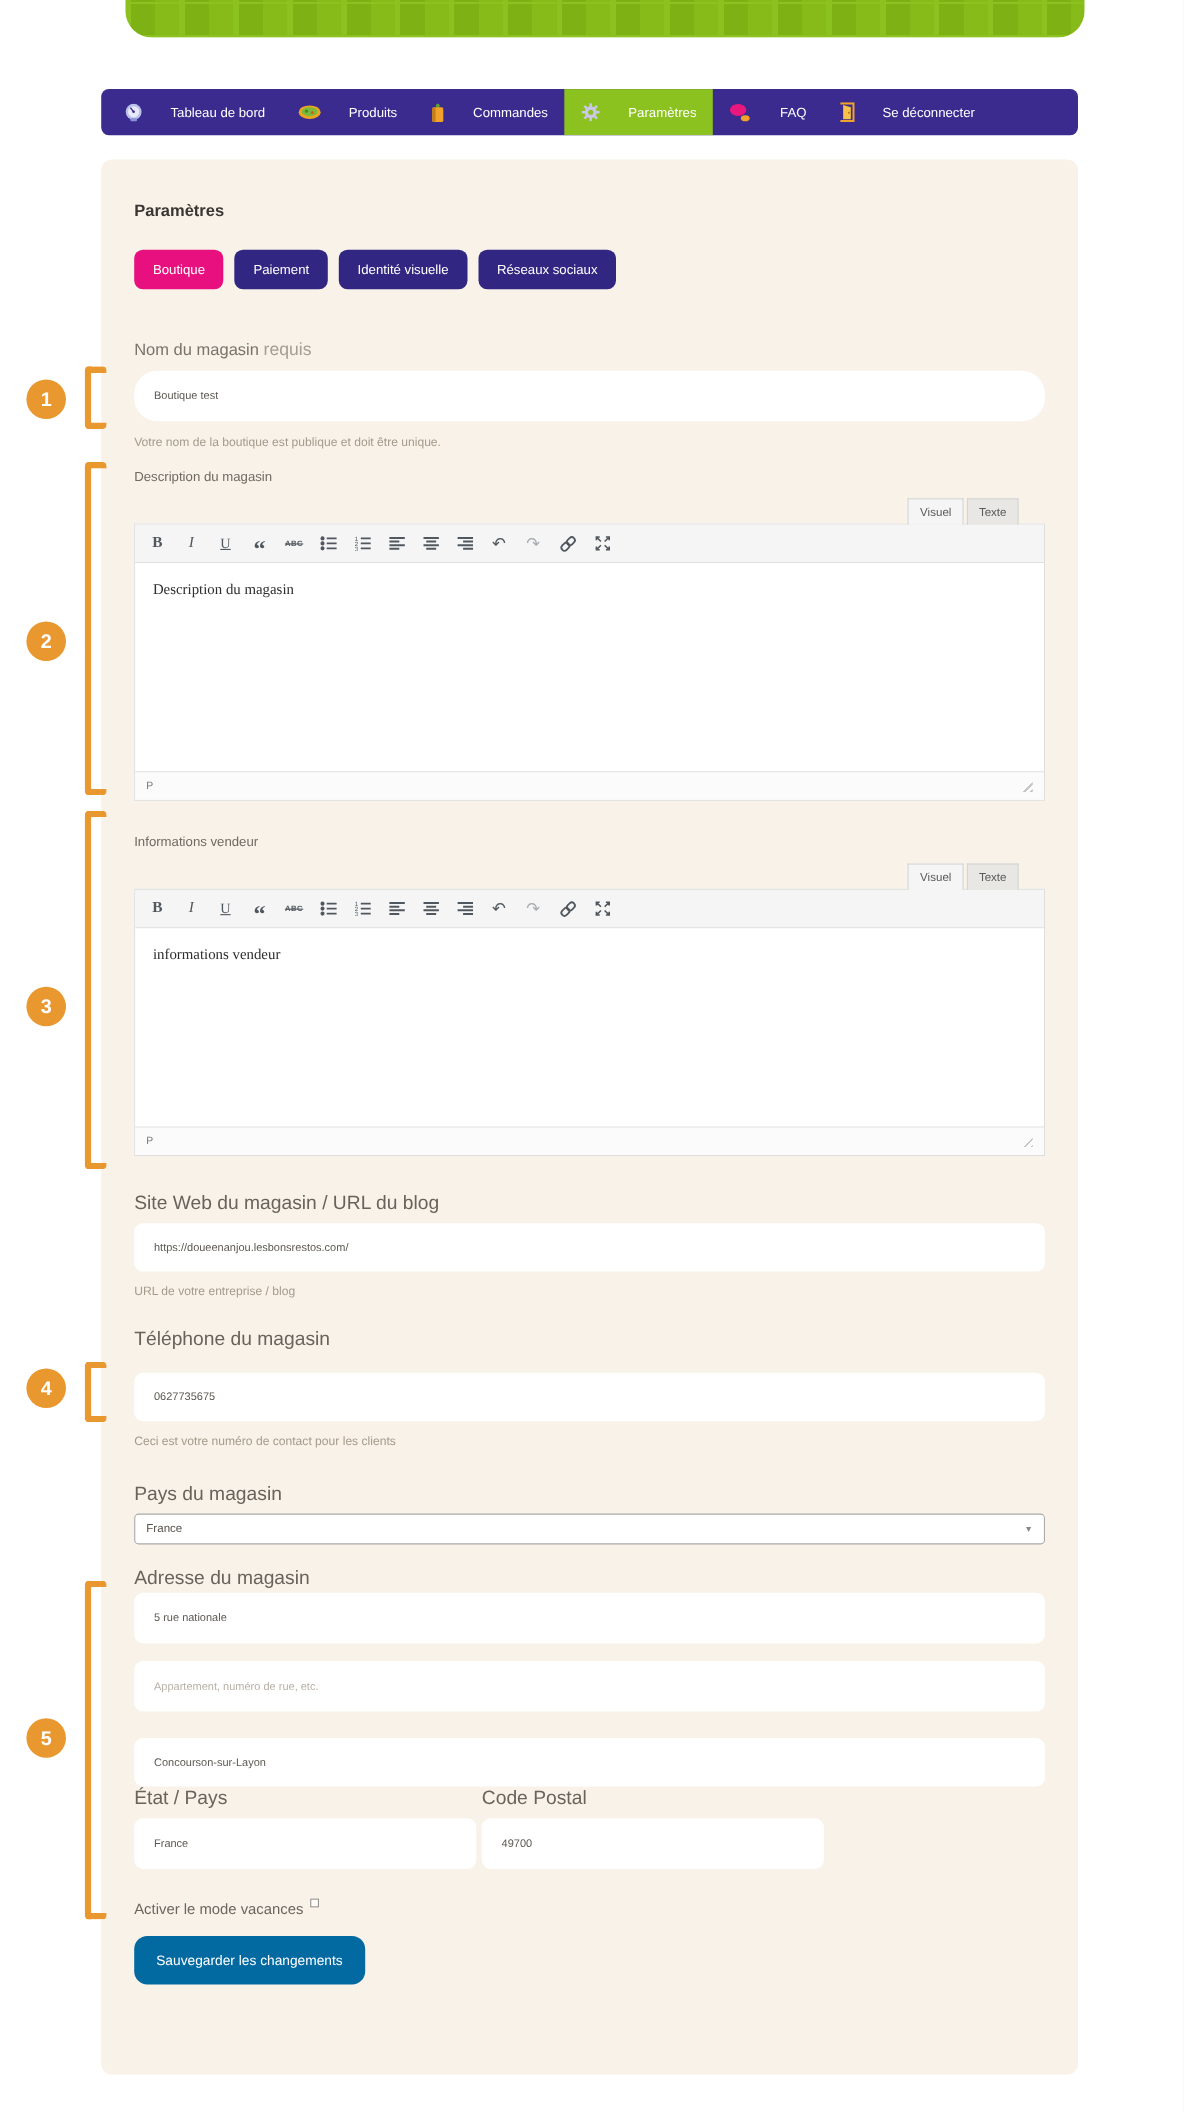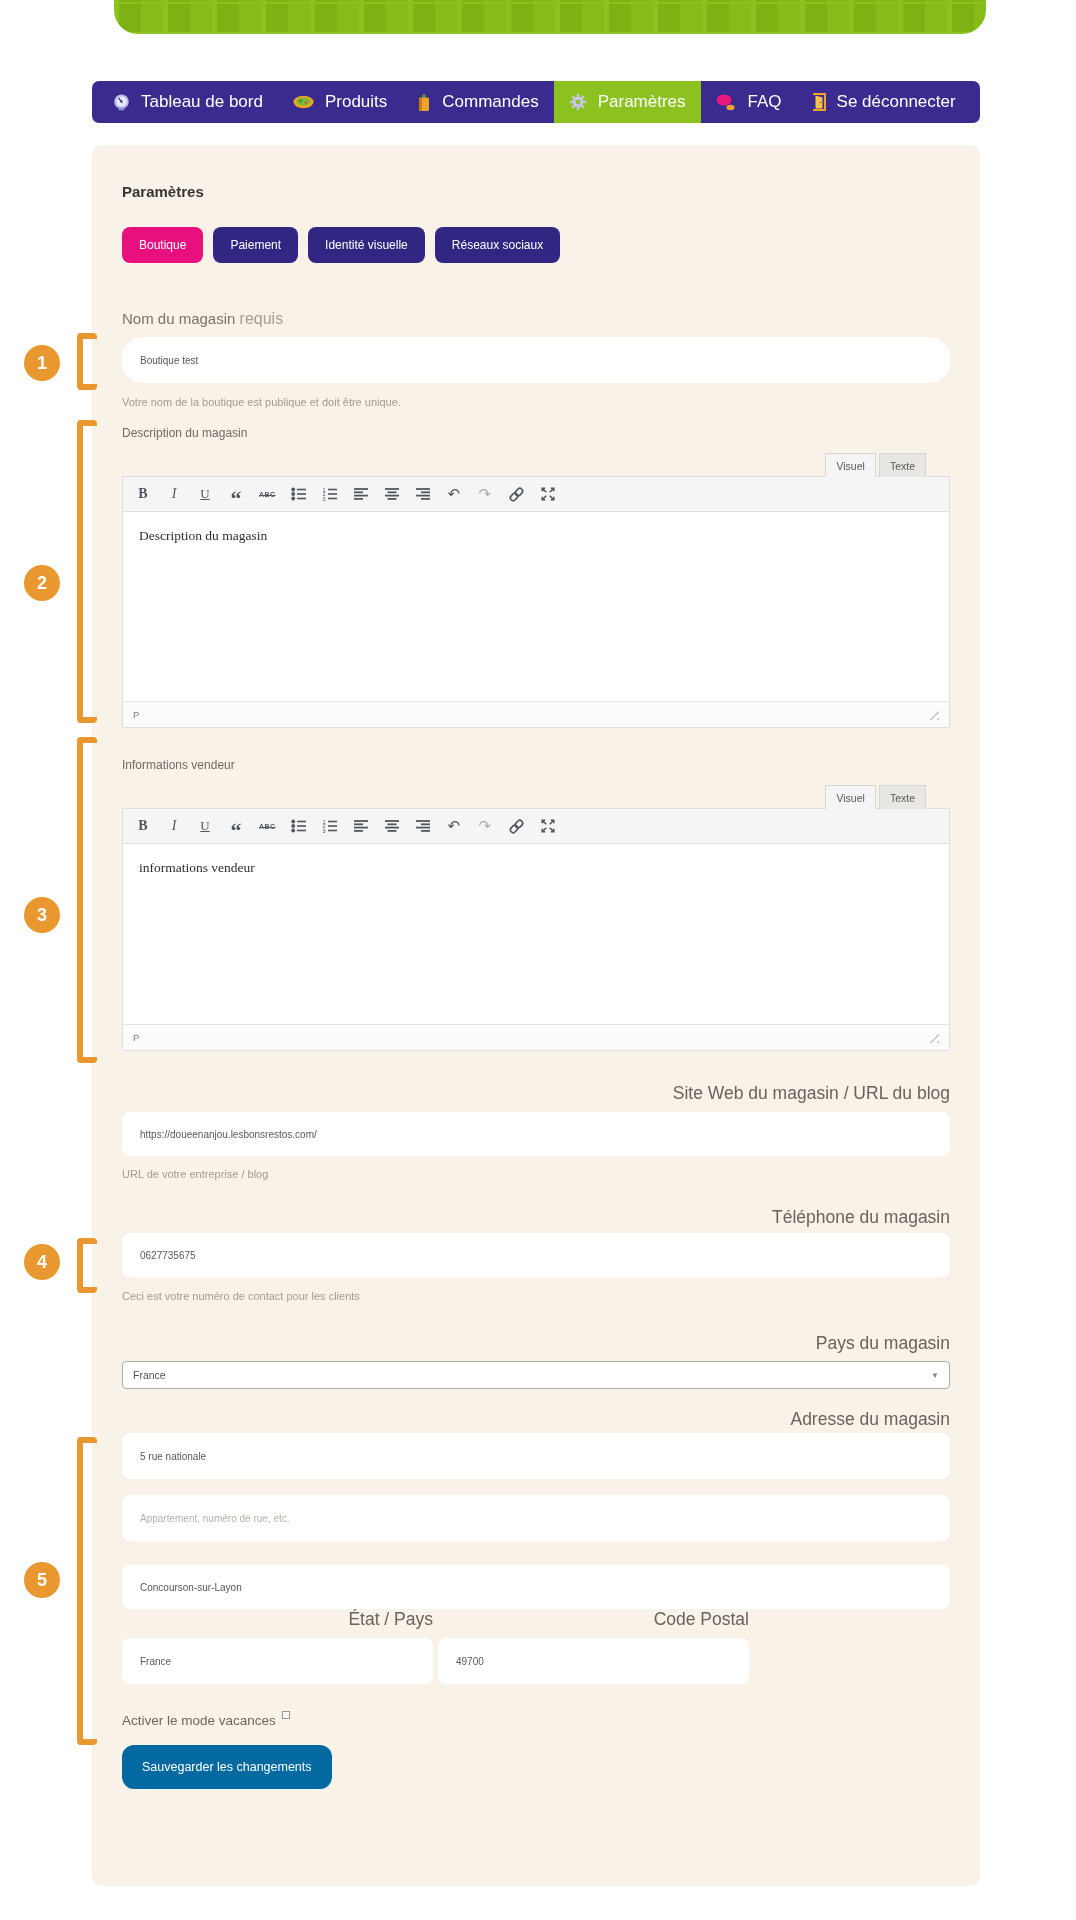--- a/index.html
+++ b/index.html
@@ -25,23 +25,23 @@
   .navbar {
     position: absolute; left: 92px; top: 81px;
     width: 888px; height: 42px;
     background: #3b2b8e;
     border-radius: 7px;
     display: flex; align-items: stretch;
     padding: 0 6px;
     overflow: hidden;
   }
   .nav-item {
-    display: flex; align-items: center; gap: 11px;
+    display: flex; align-items: center; gap: 25px;
     padding: 0 15px;
-    color: #fff; font-size: 17px; white-space: nowrap;
+    color: #fff; font-size: 12px; white-space: nowrap;
     cursor: pointer;
   }
   .nav-item.active { background: #8cc21f; }
   .nav-item .ic { display: flex; align-items: center; }
   
   .card {
     position: absolute; left: 92px; top: 145px;
     width: 888px; height: 1741px;
     background: #f8f2e9;
     border-radius: 10px;
@@ -54,21 +54,21 @@
     color: #fff; font-size: 12px;
     padding: 11px 17px; border-radius: 8px;
     background: #312782;
     font-family: "Liberation Sans", sans-serif;
   }
   .tab-btn.active { background: #e8107e; }
   
   .lbl-lg { font-size: 15px; color: #78736b; }
   .lbl-lg .req { font-size: 16px; color: #a49d92; }
   .lbl-sm { font-size: 12px; color: #6f6a62; }
-  .heading { font-size: 17.5px; color: #68635b; font-weight: 400; text-align: right; }
+  .heading { font-size: 17.5px; color: #68635b; font-weight: 400; }
   .help { font-size: 11px; color: #a39b8c; }
   .tinput {
     display: block; width: 100%; height: 46px;
     background: #fff; border: none; outline: none;
     border-radius: 8px; padding: 0 18px;
     font-size: 10px; color: #5c5852;
     font-family: "Liberation Sans", sans-serif;
   }
   .tinput::placeholder { color: #b6b0a6; }
   
@@ -445,21 +445,21 @@
   
   <div style="margin-top:32px;">
     <div class="heading">Site Web du magasin / URL du blog</div>
     <input class="tinput" style="margin-top: 8px; height: 44px;" value="https://doueenanjou.lesbonsrestos.com/">
     <div class="help" style="margin-top:12px;">URL de votre entreprise / blog</div>
   </div>
 
   
   <div style="margin-top:27px;">
     <div class="heading">Téléphone du magasin</div>
-    <input class="tinput" style="margin-top: 5px; height: 44px;" value="0627735675">
+    <input class="tinput" style="margin-top: 20px; height: 44px;" value="0627735675">
     <div class="help" style="margin-top:13px;">Ceci est votre numéro de contact pour les clients</div>
   </div>
 
   
   <div style="margin-top:31px;">
     <div class="heading">Pays du magasin</div>
     <div class="select">
       <span>France</span>
       <span class="arr">▼</span>
     </div>

